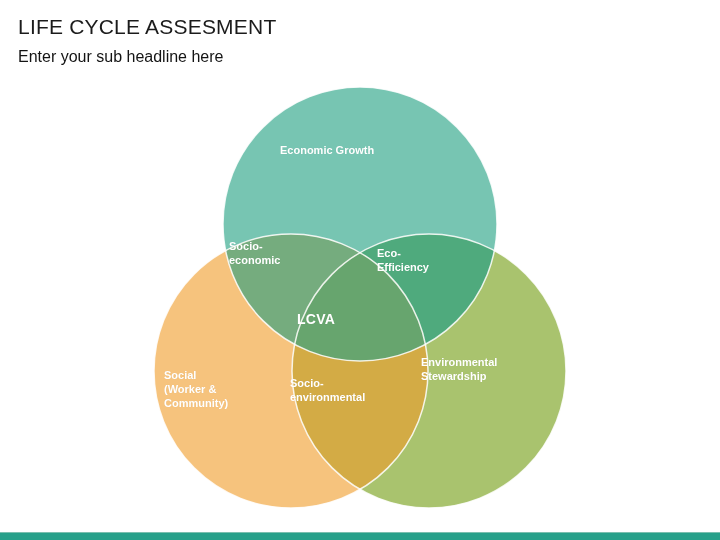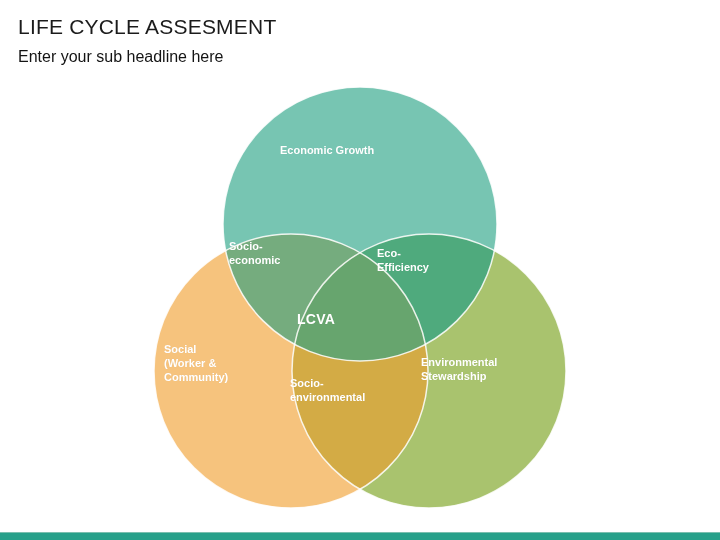--- a/index.html
+++ b/index.html
@@ -75,21 +75,21 @@
     <div class="v-label" style="left:280px;top:143px;width:160px;">Economic Growth</div>
 
     <div class="v-label" style="left:229px;top:239px;width:120px;">Socio-
 economic</div>
 
     <div class="v-label" style="left:377px;top:239px;width:120px;margin-top:7px;">Eco-
 Efficiency</div>
 
     <div class="v-label center" style="left:297px;top:310px;width:120px;">LCVA</div>
 
-    <div class="v-label" style="left:164px;top:343px;width:140px;line-height:1.25;">Social
+    <div class="v-label" style="left:164px;top:369px;width:140px;line-height:1.25;">Social
 (Worker &amp;
 Community)</div>
 
     <div class="v-label" style="left:290px;top:376px;width:140px;">Socio-
 environmental</div>
 
     <div class="v-label" style="left:421px;top:355px;width:140px;">Environmental
 Stewardship</div>
   </div>
 

